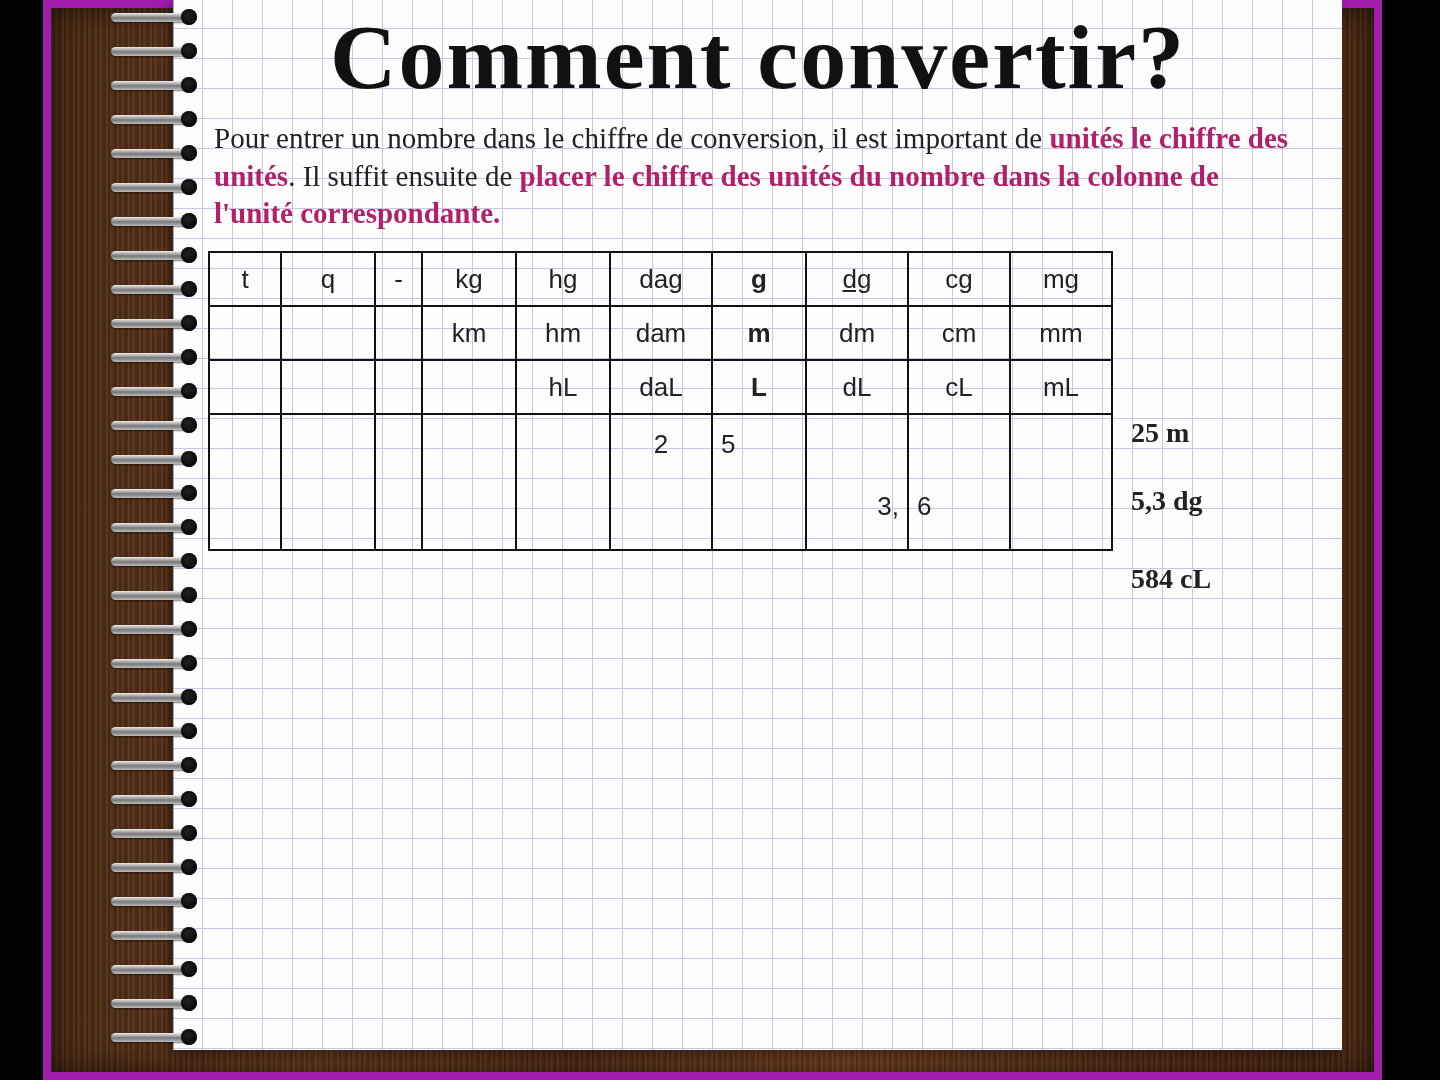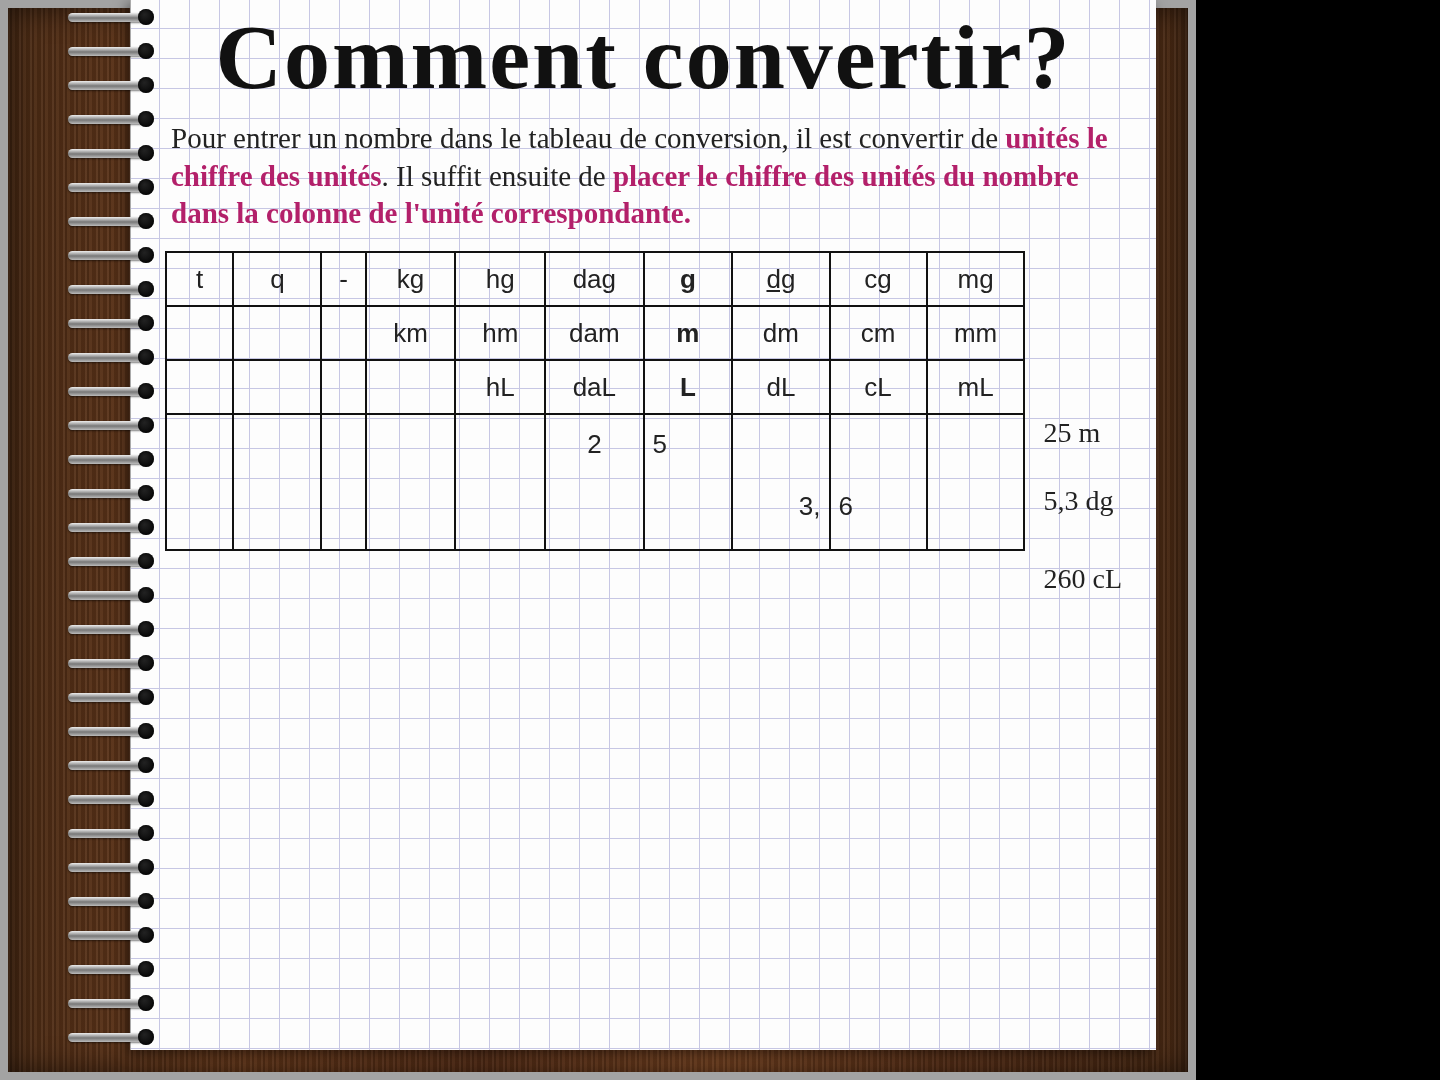--- a/index.html
+++ b/index.html
@@ -6,23 +6,24 @@
     margin: 0;
     padding: 0;
     width: 1440px;
     height: 1080px;
     overflow: hidden;
     font-family: Georgia, "Times New Roman", serif;
     background: #000;
   }
   .frame {
     position: relative;
-    width: 1196px;
+    width: 1339px;
     height: 1080px;
-    background: #a3a3a3;
+    background: #a21caf;
+    margin-left: 43px;
   }
   .wood {
     position: absolute;
     left: 8px;
     top: 8px;
     right: 8px;
     bottom: 8px;
     background:
       repeating-linear-gradient(90deg,
         rgba(255,255,255,0.05) 0 2px,
@@ -140,34 +141,34 @@
   .col-mg  { width: 100px; }
   table.conv tr.body td { height: 58px; }
   table.conv tr.body td.left  { text-align: left;  padding-left: 8px; }
   table.conv tr.body td.right { text-align: right; padding-right: 8px; }
   .side-labels {
     margin-left: 18px;
     font-size: 28px;
     color: #222;
     line-height: 1;
   }
-  .side-labels div { white-space: nowrap; }
+  .side-labels div { white-space: nowrap; font-weight: bold; }
 </style>
 </head>
 <body>
 
 <div class="frame">
   <div class="wood"></div>
   <div class="paper">
     <div class="content">
 
       <h1 class="title">Comment convertir?</h1>
 
       <p class="para">
-        <span>Pour entrer un nombre dans le tableau de conversion, il est convertir de </span><span class="hl">unités le chiffre des unités</span><span>. Il suffit ensuite de </span><span class="hl">placer le chiffre des unités du nombre dans la colonne de l'unité correspondante.</span>
+        <span>Pour entrer un nombre dans le chiffre de conversion, il est important de </span><span class="hl">unités le chiffre des unités</span><span>. Il suffit ensuite de </span><span class="hl">placer le chiffre des unités du nombre dans la colonne de l'unité correspondante.</span>
       </p>
 
       <div class="table-wrap">
         <table class="conv">
           <tbody>
               <tr class="hdr">
             <td class="col-t">t</td>
             <td class="col-q">q</td>
             <td class="col-dash">-</td>
             <td class="col-kg">kg</td>
@@ -220,21 +221,21 @@
           <tr class="body"></tr>
           <tr class="body"></tr>
           <tr class="body"></tr>
           <tr class="body"></tr>
         </tbody>
           </table>
 
         <div class="side-labels">
           <div style="margin-top:168px">25 m</div>
           <div style="margin-top:40px">5,3 dg</div>
-          <div style="margin-top:50px">260 cL</div>
+          <div style="margin-top:50px">584 cL</div>
         </div>
       </div>
 
     </div>
   </div>
   <div class="spiral" id="spiral">
       <div class="ring" style="top: 6px;">
         <div class="bar"></div>
         <div class="hole"></div>
       </div>

